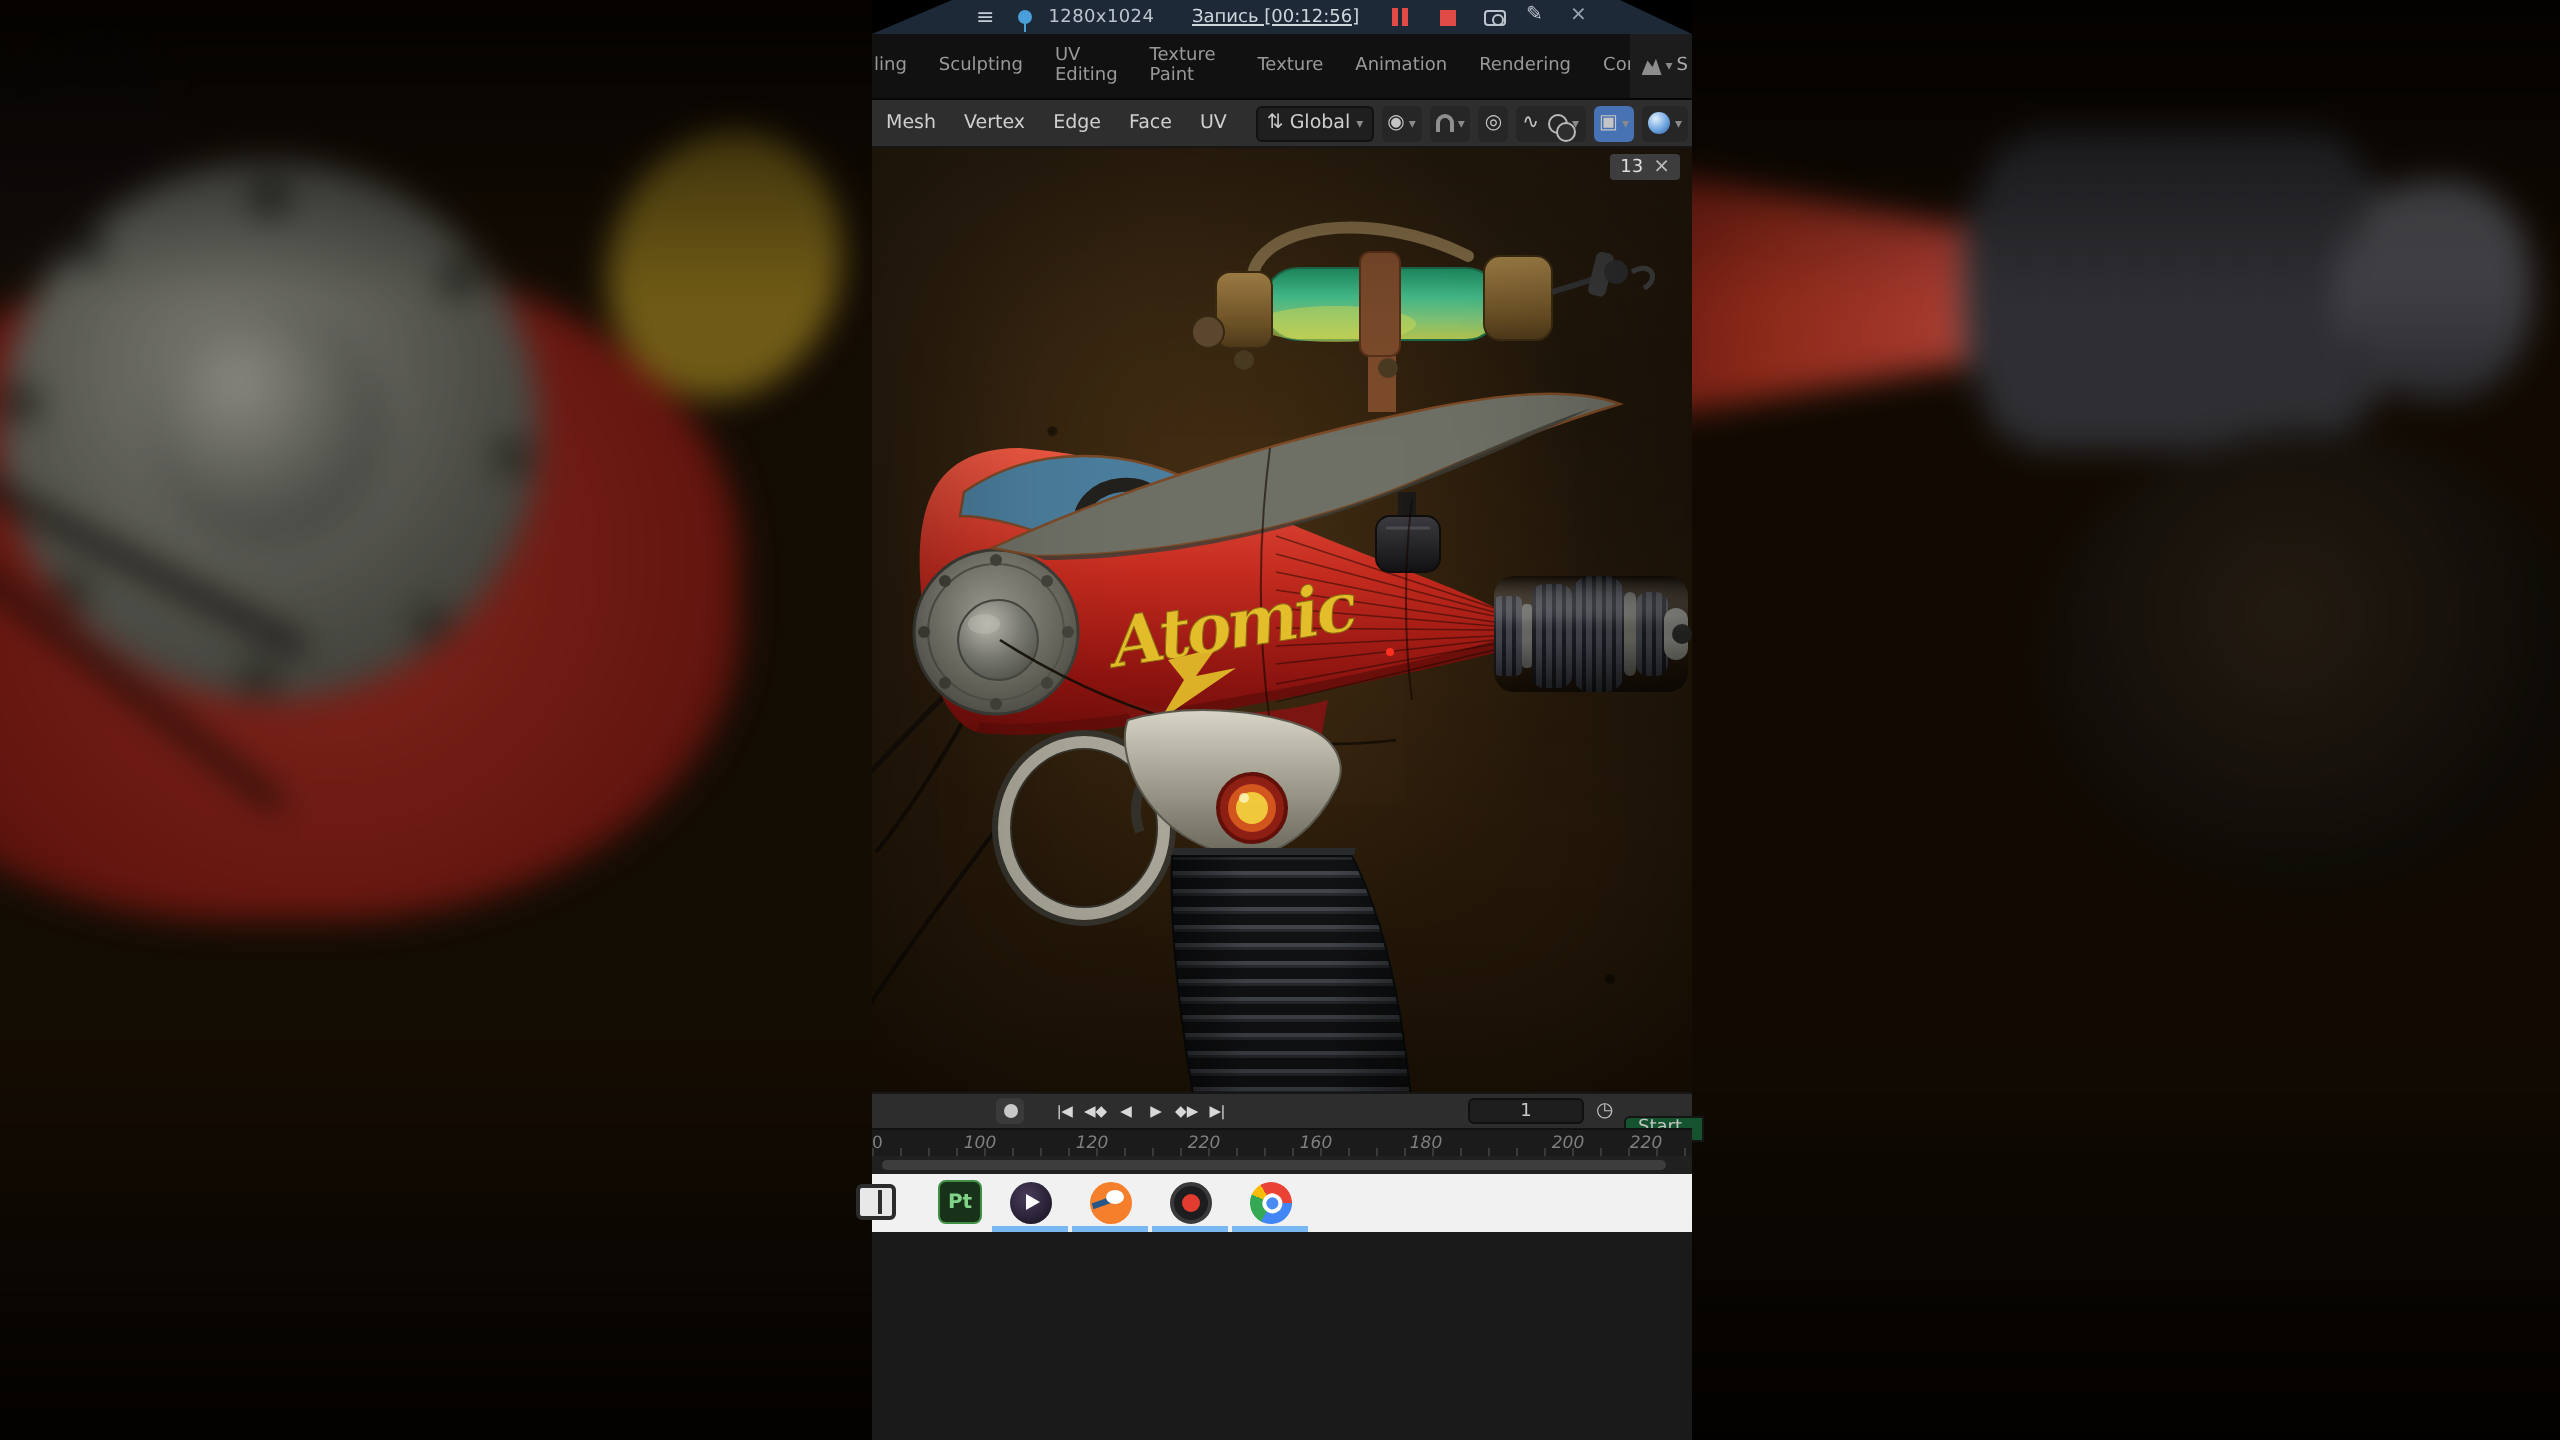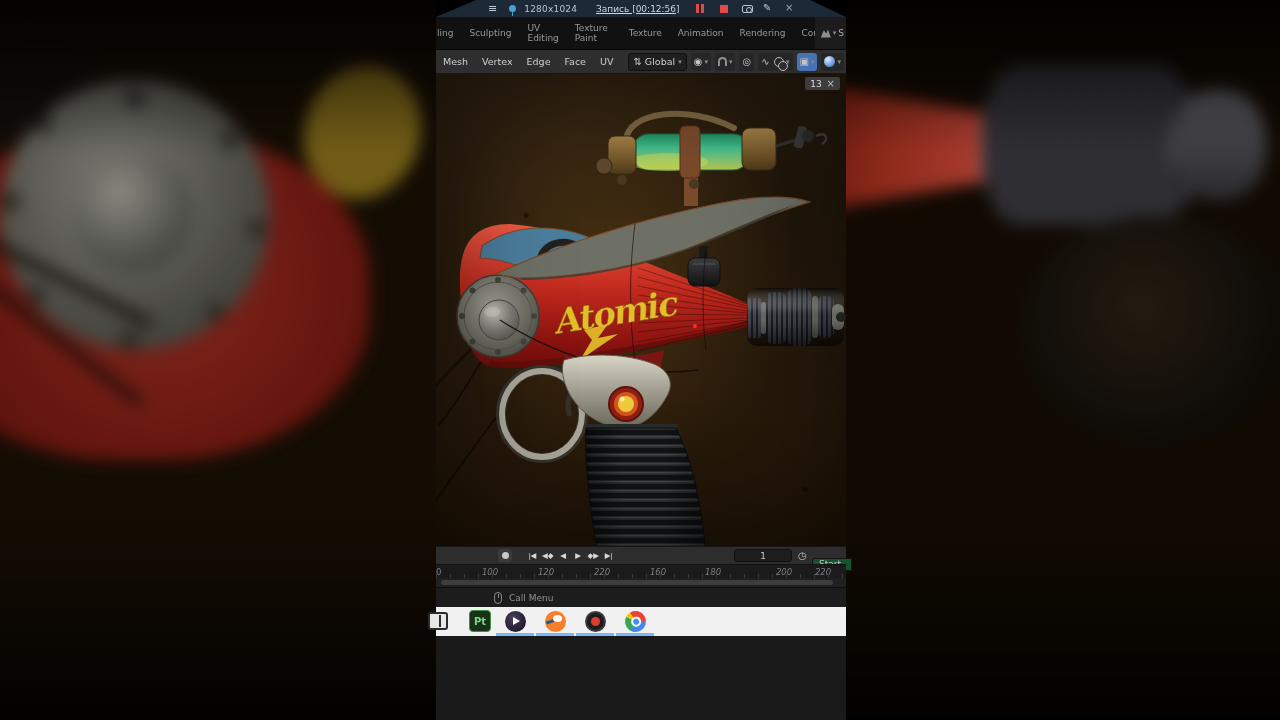--- a/index.html
+++ b/index.html
@@ -501,24 +501,20 @@
       <span class="rlab" style="left:222px">160</span>
       <span class="rlab" style="left:277px">180</span>
       <span class="rlab" style="left:348px">200</span>
       <span class="rlab" style="left:387px">220</span>
       <span class="rticks"></span>
     </div>
     <div class="scrollstrip">
       <span class="scrollbar-h"></span>
     </div>
 
-    <div class="statusbar">
-      <span class="mouse-icon"></span>
-      <span>Call Menu</span>
-    </div>
 
     <div class="taskbar">
       <span class="tb-partial"></span>
       <span class="tbicon pt-box">Pt</span>
       <span class="tbicon player-circ">
         <span class="c">
             <span class="tri"></span>
           </span>
       </span>
       <span class="tbicon blender-circ">

